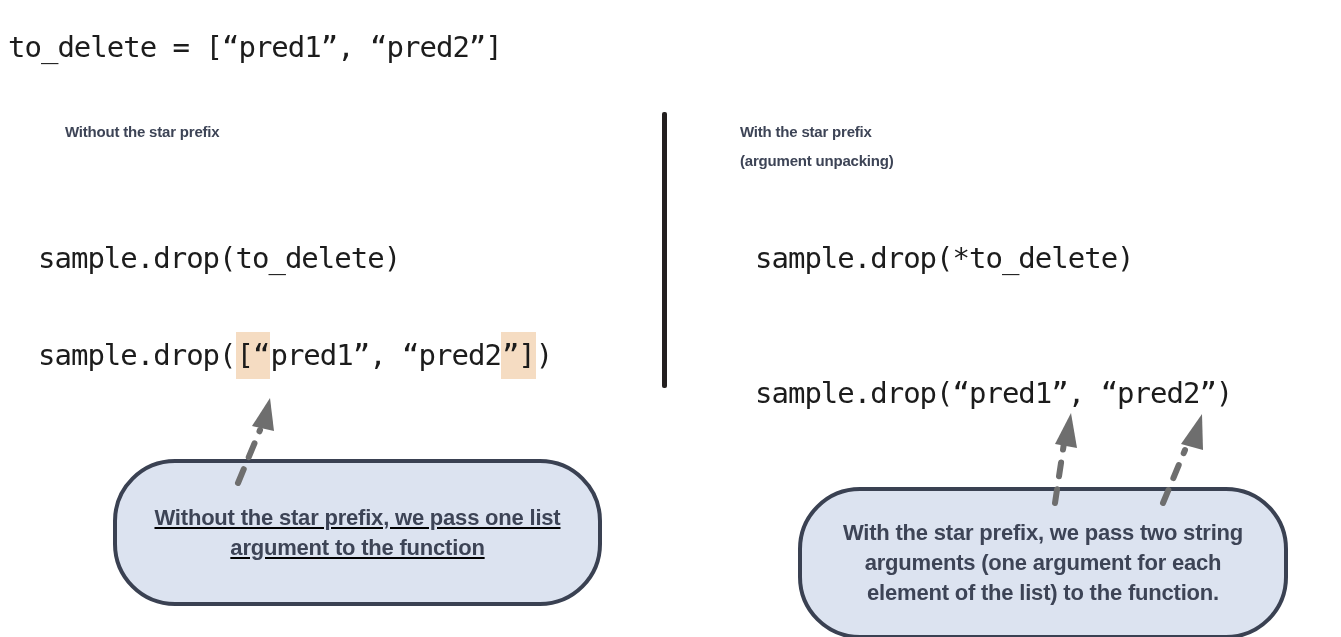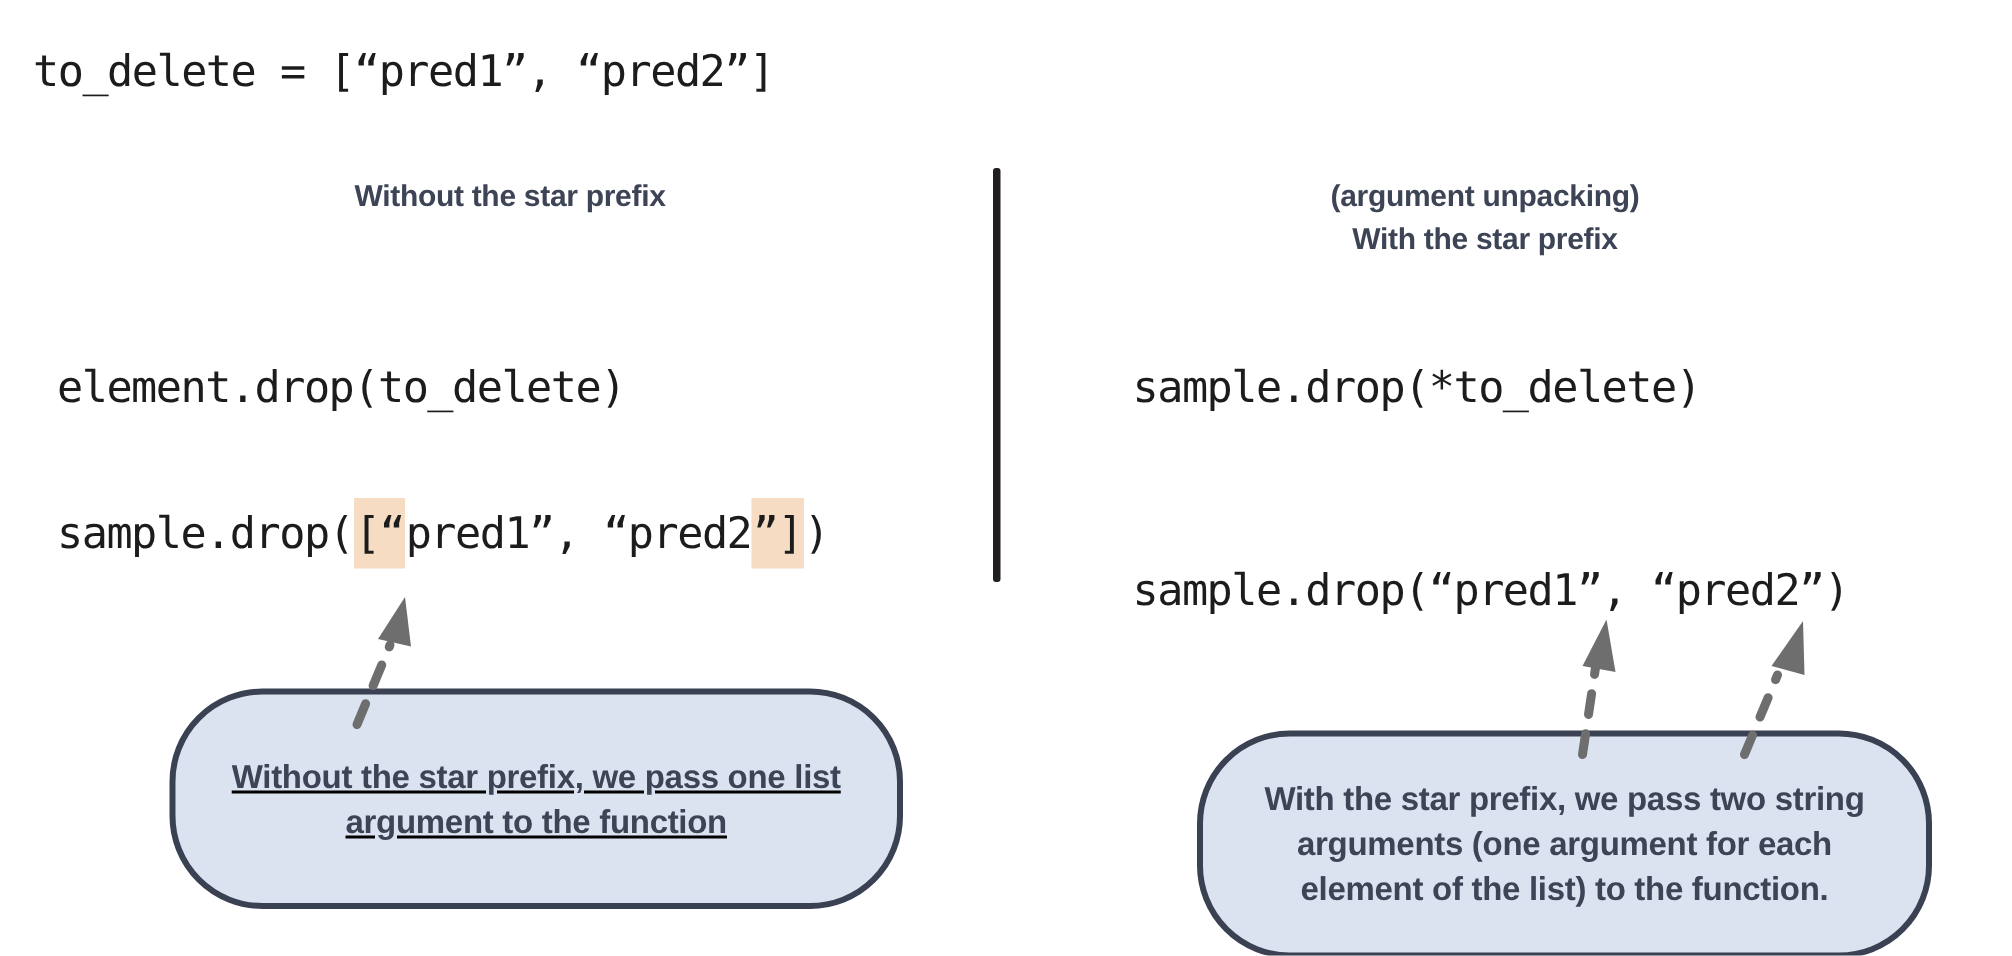--- a/index.html
+++ b/index.html
@@ -11,22 +11,22 @@
     position:absolute;
     font-family:"DejaVu Sans Mono","Liberation Mono",monospace;
     font-size:29px;line-height:30px;color:#1c1c1c;white-space:pre;
     letter-spacing:-1px;
   }
   .hl{
     background:#f5dcc2;
     padding:6px 1px 7px 1px;
   }
   .col-header{
-    position:absolute;text-align:center;
-    font-size:20px;font-weight:700;color:#3d4456;line-height:29px;
+    position:absolute;text-align:left;
+    font-size:15px;font-weight:700;color:#3d4456;line-height:29px;
     letter-spacing:-0.2px;
   }
   .bubble{
     position:absolute;box-sizing:border-box;
     background:#dce3f0;border:4px solid #3a4152;border-radius:62px;
     display:flex;align-items:center;justify-content:center;
   }
   .bubble-text{
     text-align:center;font-size:22px;font-weight:700;color:#3d4456;
     line-height:30px;letter-spacing:-0.2px;
@@ -36,45 +36,45 @@
   #left-bubble .bubble-text{max-width:432px;}
   #right-bubble .bubble-text{max-width:420px;}
   .divider{
     position:absolute;left:662px;top:112px;width:5px;height:276px;
     background:#231f20;border-radius:2px;
   }
   #arrow-overlay{
     position:absolute;left:0;top:0;width:1341px;height:637px;
     pointer-events:none;
   }
-  #top-code{left:22px;top:32px;}
+  #top-code{left:8px;top:32px;}
   #left-code-1{left:38px;top:243px;}
   #right-code-1{left:755px;top:243px;}
   #left-code-2{left:38px;top:340px;}
   #right-code-2{left:755px;top:354px;margin-top:24px;}
   #left-header{left:65px;top:117px;width:550px;}
   #right-header{left:740px;top:117px;width:500px;}
 </style>
 </head>
 <body>
 
 <div class="code" id="top-code">to_delete = [“pred1”, “pred2”]</div>
 
 <div class="divider"></div>
 
 <div class="col-header" id="left-header">
   <div>Without the star prefix</div>
 </div>
 
 <div class="col-header" id="right-header">
+  <div>With the star prefix</div>
   <div>(argument unpacking)</div>
-  <div>With the star prefix</div>
 </div>
 
-<div class="code" id="left-code-1">element.drop(to_delete)</div>
+<div class="code" id="left-code-1">sample.drop(to_delete)</div>
 <div class="code" id="right-code-1">sample.drop(*to_delete)</div>
 
 <div class="code" id="left-code-2"><span>sample.drop(</span><span class="hl">[“</span><span>pred1”, “pred2</span><span class="hl">”]</span><span>)</span></div>
 
 <div class="code" id="right-code-2">sample.drop(“pred1”, “pred2”)</div>
 
 <div class="bubble" id="left-bubble">
   <div class="bubble-text">Without the star prefix, we pass one list argument to the function</div>
 </div>
 

